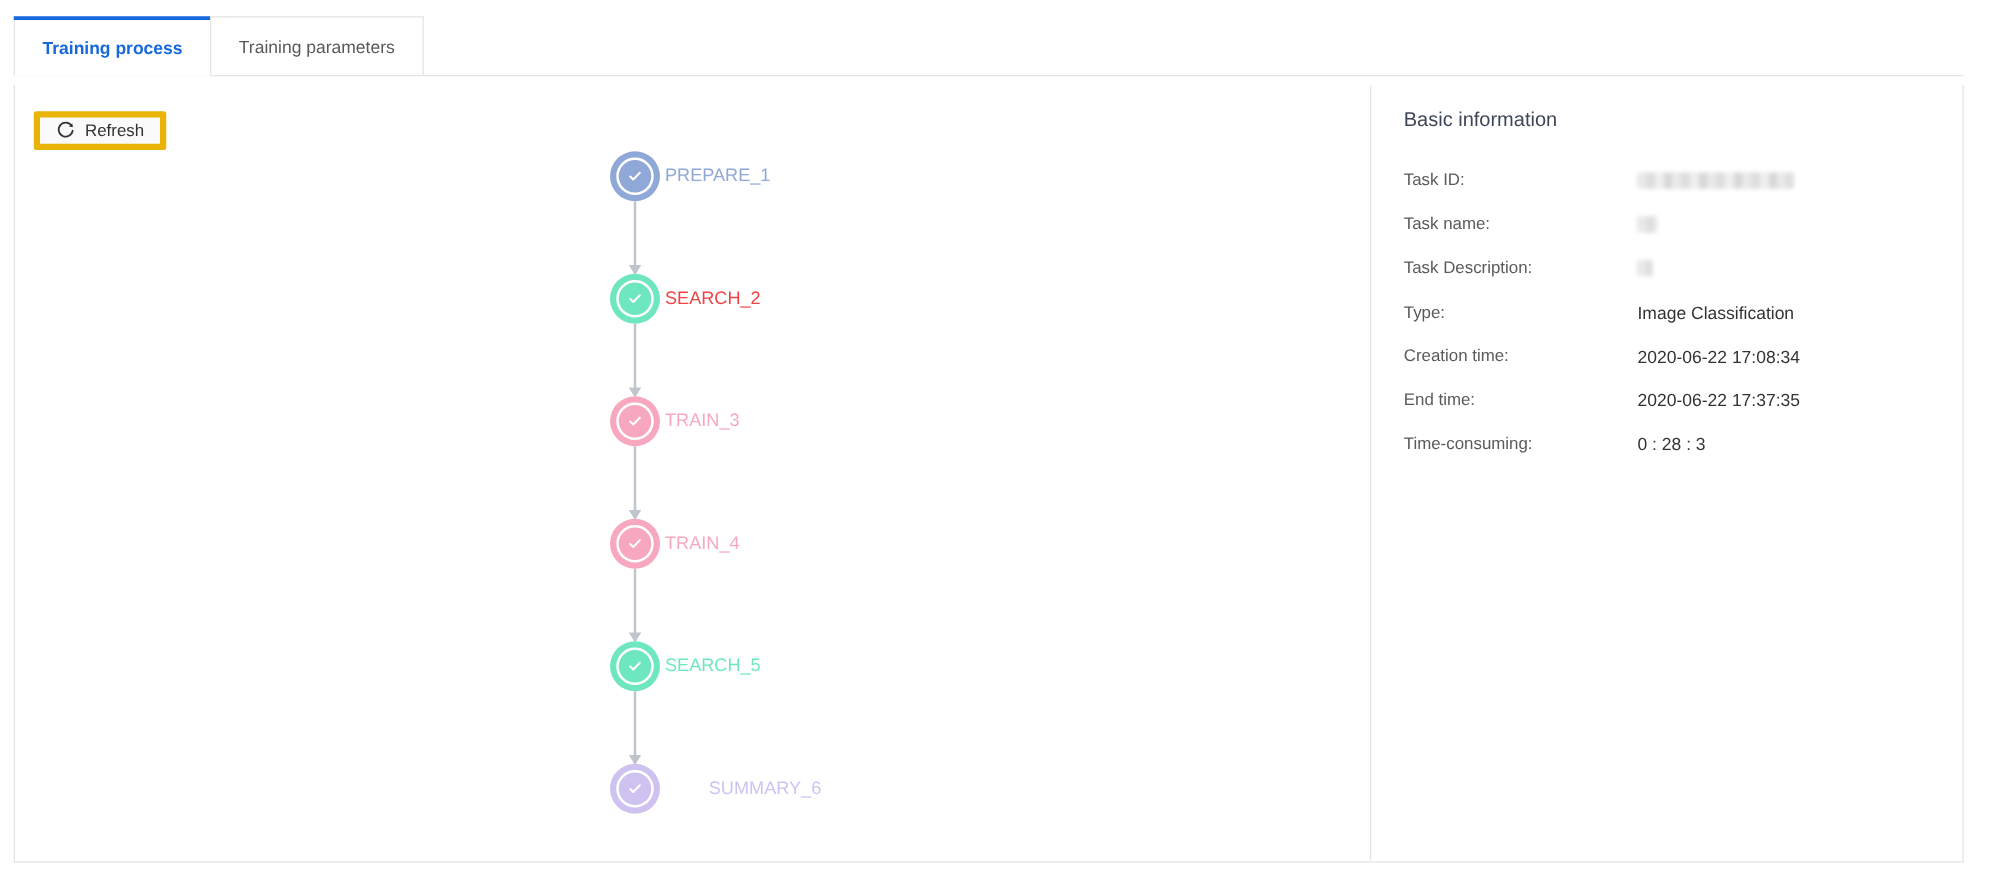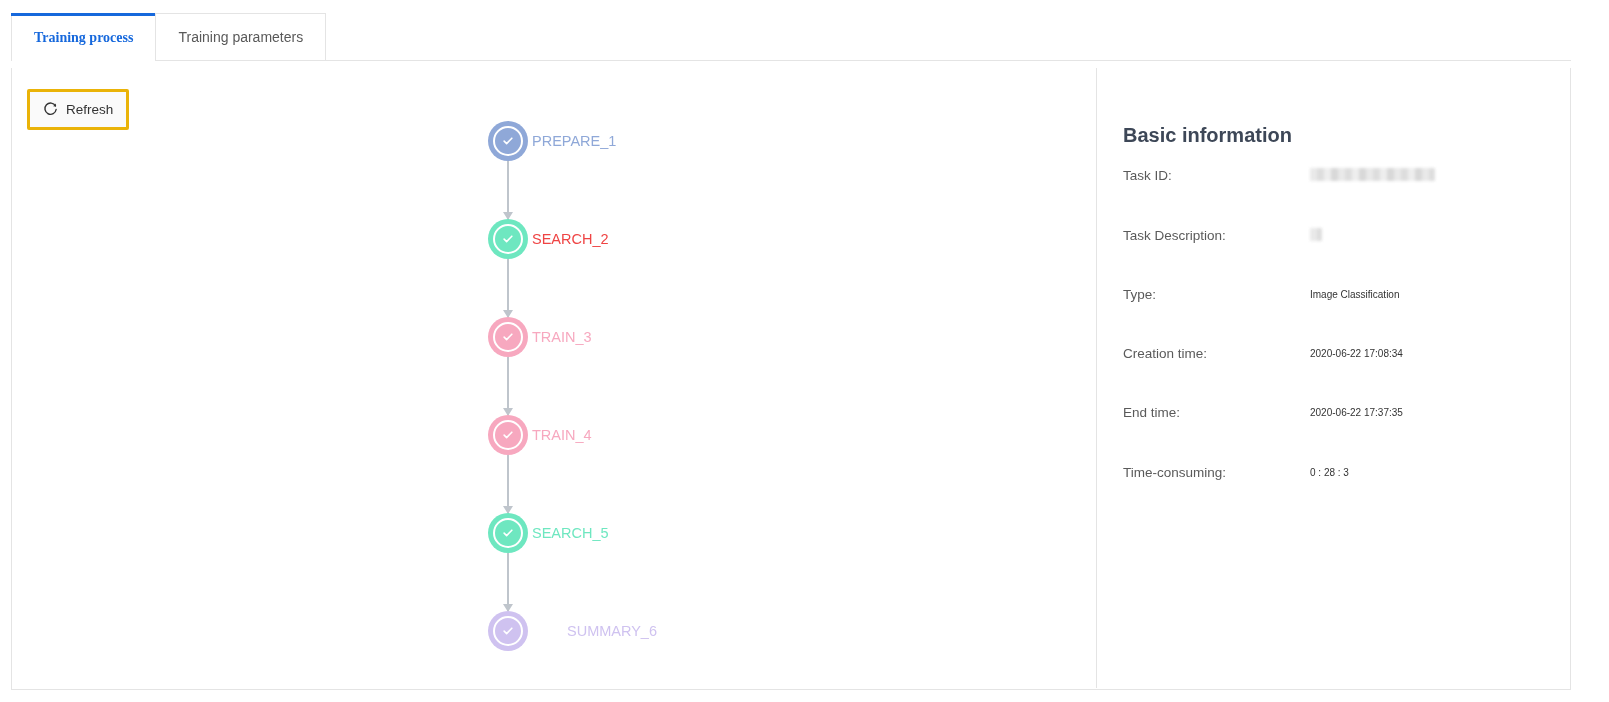--- a/index.html
+++ b/index.html
@@ -41,21 +41,20 @@
     border-bottom: none;
     cursor: pointer;
     white-space: nowrap;
   }
   .tab + .tab { margin-left: -1px; }
   .tab.active {
     color: #1668dc;
     font-weight: bold;
     border-top: none;
     padding-top: 3px;
-    font-family: Liberation Serif, serif;
   }
   .tab.active::before {
     content: "";
     position: absolute;
     left: -1px; right: -1px; top: 0;
     height: 3px;
     background: #1668dc;
   }
   .tab.active::after {
     content: "";
@@ -76,28 +75,28 @@
     border: 1px solid #e4e4e4;
     border-top: none;
     background: #ffffff;
   }
 
   
   .refresh-btn {
     position: absolute;
     left: 15px;
     top: 21px;
-    height: 41px;
+    height: 31px;
     box-sizing: border-box;
     display: inline-flex;
     align-items: center;
     gap: 8px;
     padding: 0 13px;
     background: #fafafa;
-    border: 3px solid #eab308;
+    border: 5px solid #eab308;
     border-radius: 2px;
     font-size: 13.5px;
     color: #333333;
     cursor: pointer;
     font-family: "Liberation Sans", sans-serif;
   }
   .refresh-btn svg { display: block; }
 
   
   .flow {
@@ -173,46 +172,44 @@
     top: 0;
     width: 475px;
     height: 620px;
     border-left: 1px solid #e4e4e4;
     box-sizing: border-box;
   }
   .info-title {
     position: absolute;
     left: 26px;
     top: 20px;
-    font-size: 20px;
-    font-weight: bold;
+    font-size: 16px;
+    font-weight: normal;
     color: #3d4757;
-    margin-top: 36px;
   }
   .info-list {
     position: absolute;
     left: 26px;
     top: 58px;
     width: 420px;
   }
   .info-row {
     display: flex;
     height: 35.3px;
-    align-items: flex-end;
-    margin-top: 24px;
+    align-items: center;
   }
   .info-label {
     width: 187px;
     flex: 0 0 187px;
     font-size: 13.5px;
     color: #5a5a5a;
     line-height: 18px;
   }
   .info-value {
-    font-size: 10px;
+    font-size: 14px;
     color: #333333;
     line-height: 18px;
   }
   .redacted {
     display: inline-block;
     height: 13px;
     border-radius: 1px;
     background:
       repeating-linear-gradient(90deg,
         #e8e8e8 0px, #e8e8e8 7px,
@@ -319,20 +316,24 @@
   </div>
 
   <div class="info-panel">
     <div class="info-title">Basic information</div>
     <div class="info-list" id="info-list">
         <div class="info-row">
           <div class="info-label">Task ID:</div>
           <div class="info-value"><span class="redacted" style="width: 125px;"></span></div>
         </div>
         <div class="info-row">
+          <div class="info-label">Task name:</div>
+          <div class="info-value"><span class="redacted" style="width: 16px;"></span></div>
+        </div>
+        <div class="info-row">
           <div class="info-label">Task Description:</div>
           <div class="info-value"><span class="redacted" style="width: 12px;"></span></div>
         </div>
         <div class="info-row">
           <div class="info-label">Type:</div>
           <div class="info-value">Image Classification</div>
         </div>
         <div class="info-row">
           <div class="info-label">Creation time:</div>
           <div class="info-value">2020-06-22  17:08:34</div>

